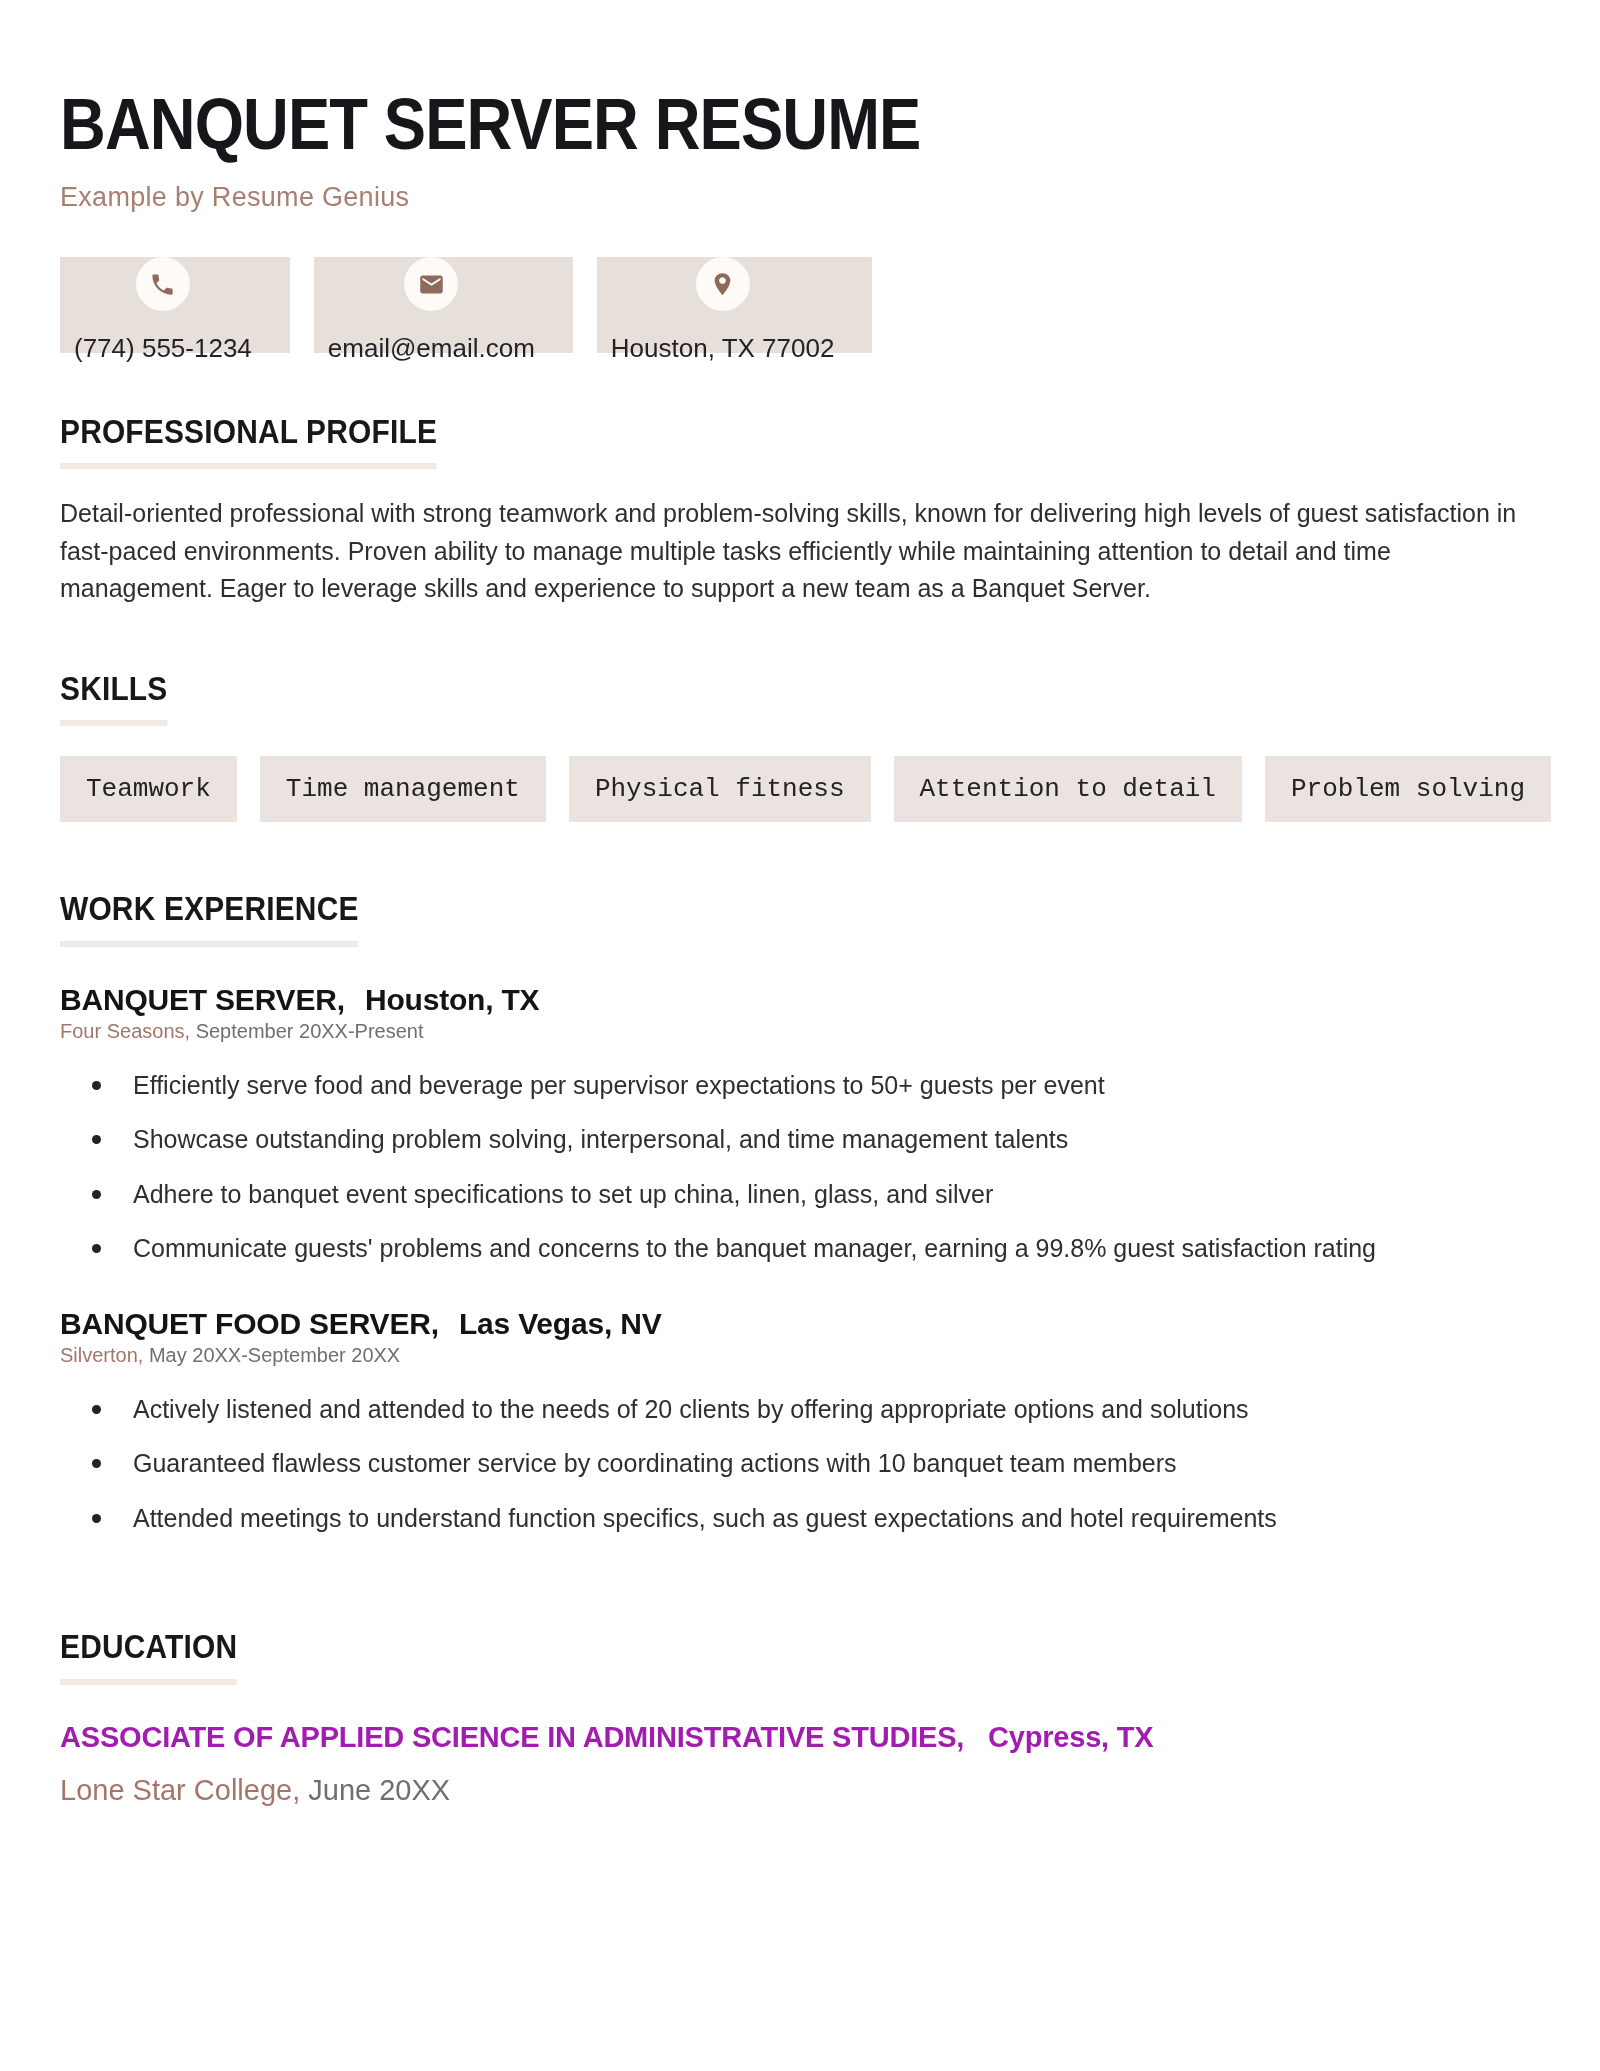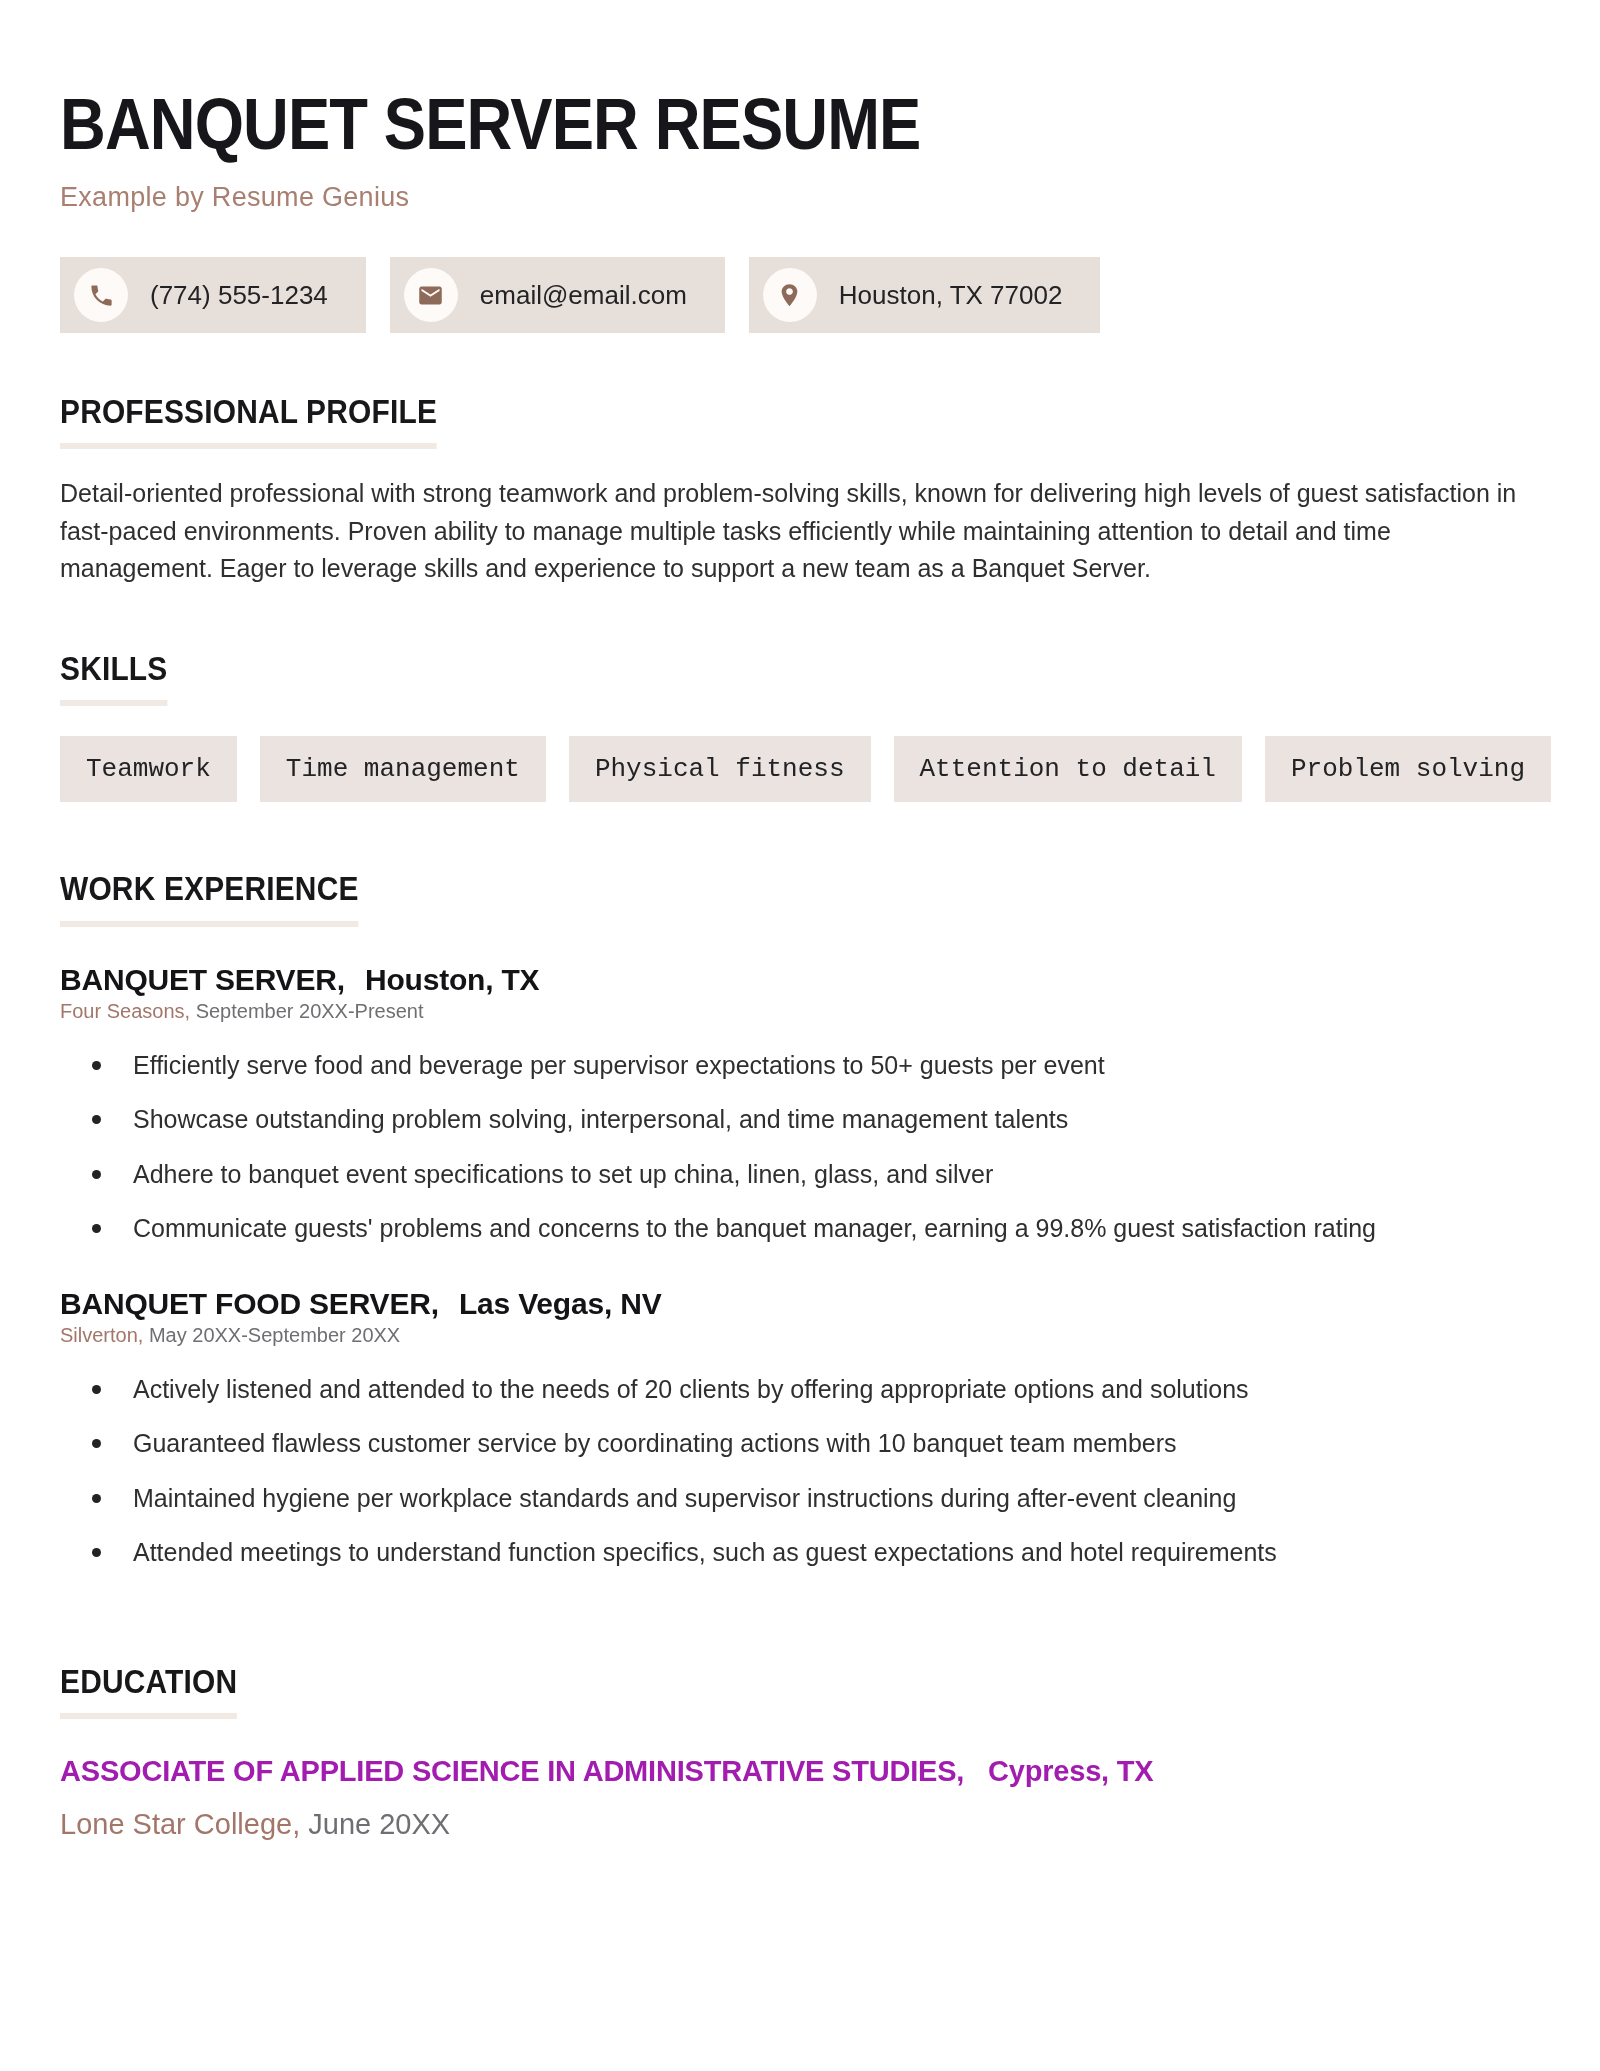--- a/index.html
+++ b/index.html
@@ -29,24 +29,25 @@
     font-size: 27px;
     color: #a87f70;
     letter-spacing: 0.3px;
   }
 
   
   .contact-row { margin-top: 44px; display: flex; gap: 24px; }
   .contact-pill {
     display: inline-flex;
     align-items: center;
-    height: 76px;
+    height: 96px;
     background: #e7dfda;
     padding: 0 38px 0 14px;
     gap: 22px;
+    flex-direction: column;
   }
   .icon-circle {
     width: 54px; height: 54px;
     background: #fdfaf7;
     border-radius: 50%;
     display: flex; align-items: center; justify-content: center;
     flex: 0 0 auto;
   }
   .icon-circle svg { width: 27px; height: 27px; fill: #8d6a59; }
   .contact-text { font-size: 26px; color: #232325; white-space: nowrap; }
@@ -213,21 +214,20 @@
         <span class="job-role">BANQUET FOOD SERVER,</span>
         <span class="job-location">Las Vegas, NV</span>
       </div>
       <div class="job-meta">
         <span class="employer">Silverton,</span>
         <span class="dates">May 20XX-September 20XX</span>
       </div>
       <ul class="bullets">
         <li>Actively listened and attended to the needs of 20 clients by offering appropriate options and solutions</li>
         <li>Guaranteed flawless customer service by coordinating actions with 10 banquet team members</li>
-        <li>Maintained hygiene per workplace standards and supervisor instructions during after-event cleaning</li>
         <li>Attended meetings to understand function specifics, such as guest expectations and hotel requirements</li>
       </ul>
     </div>
   </div>
 
   <div class="section-education">
     <div class="section-head">
       <div class="head-text">EDUCATION</div>
       <div class="head-underline"></div>
     </div>

